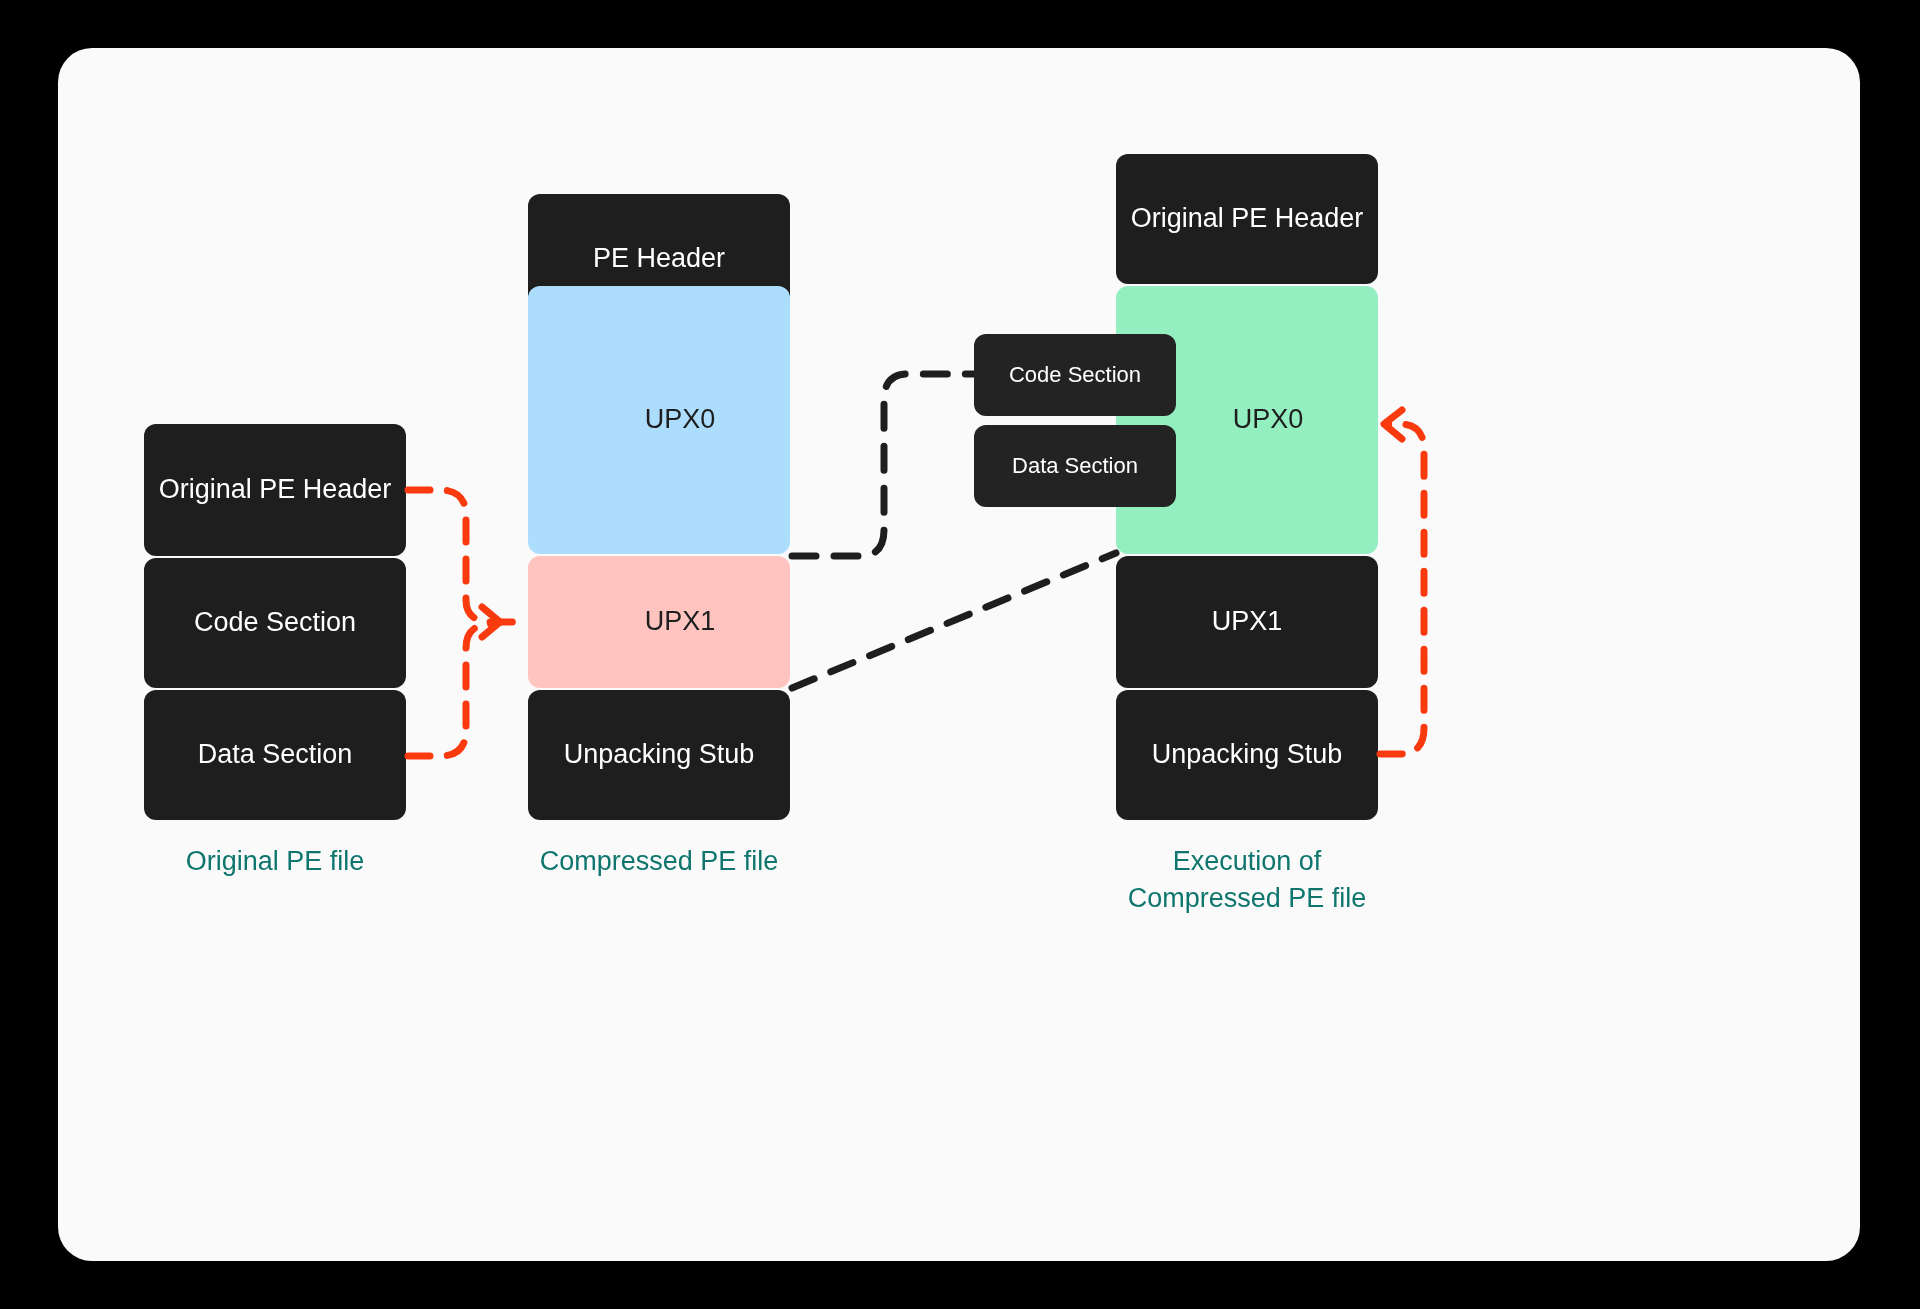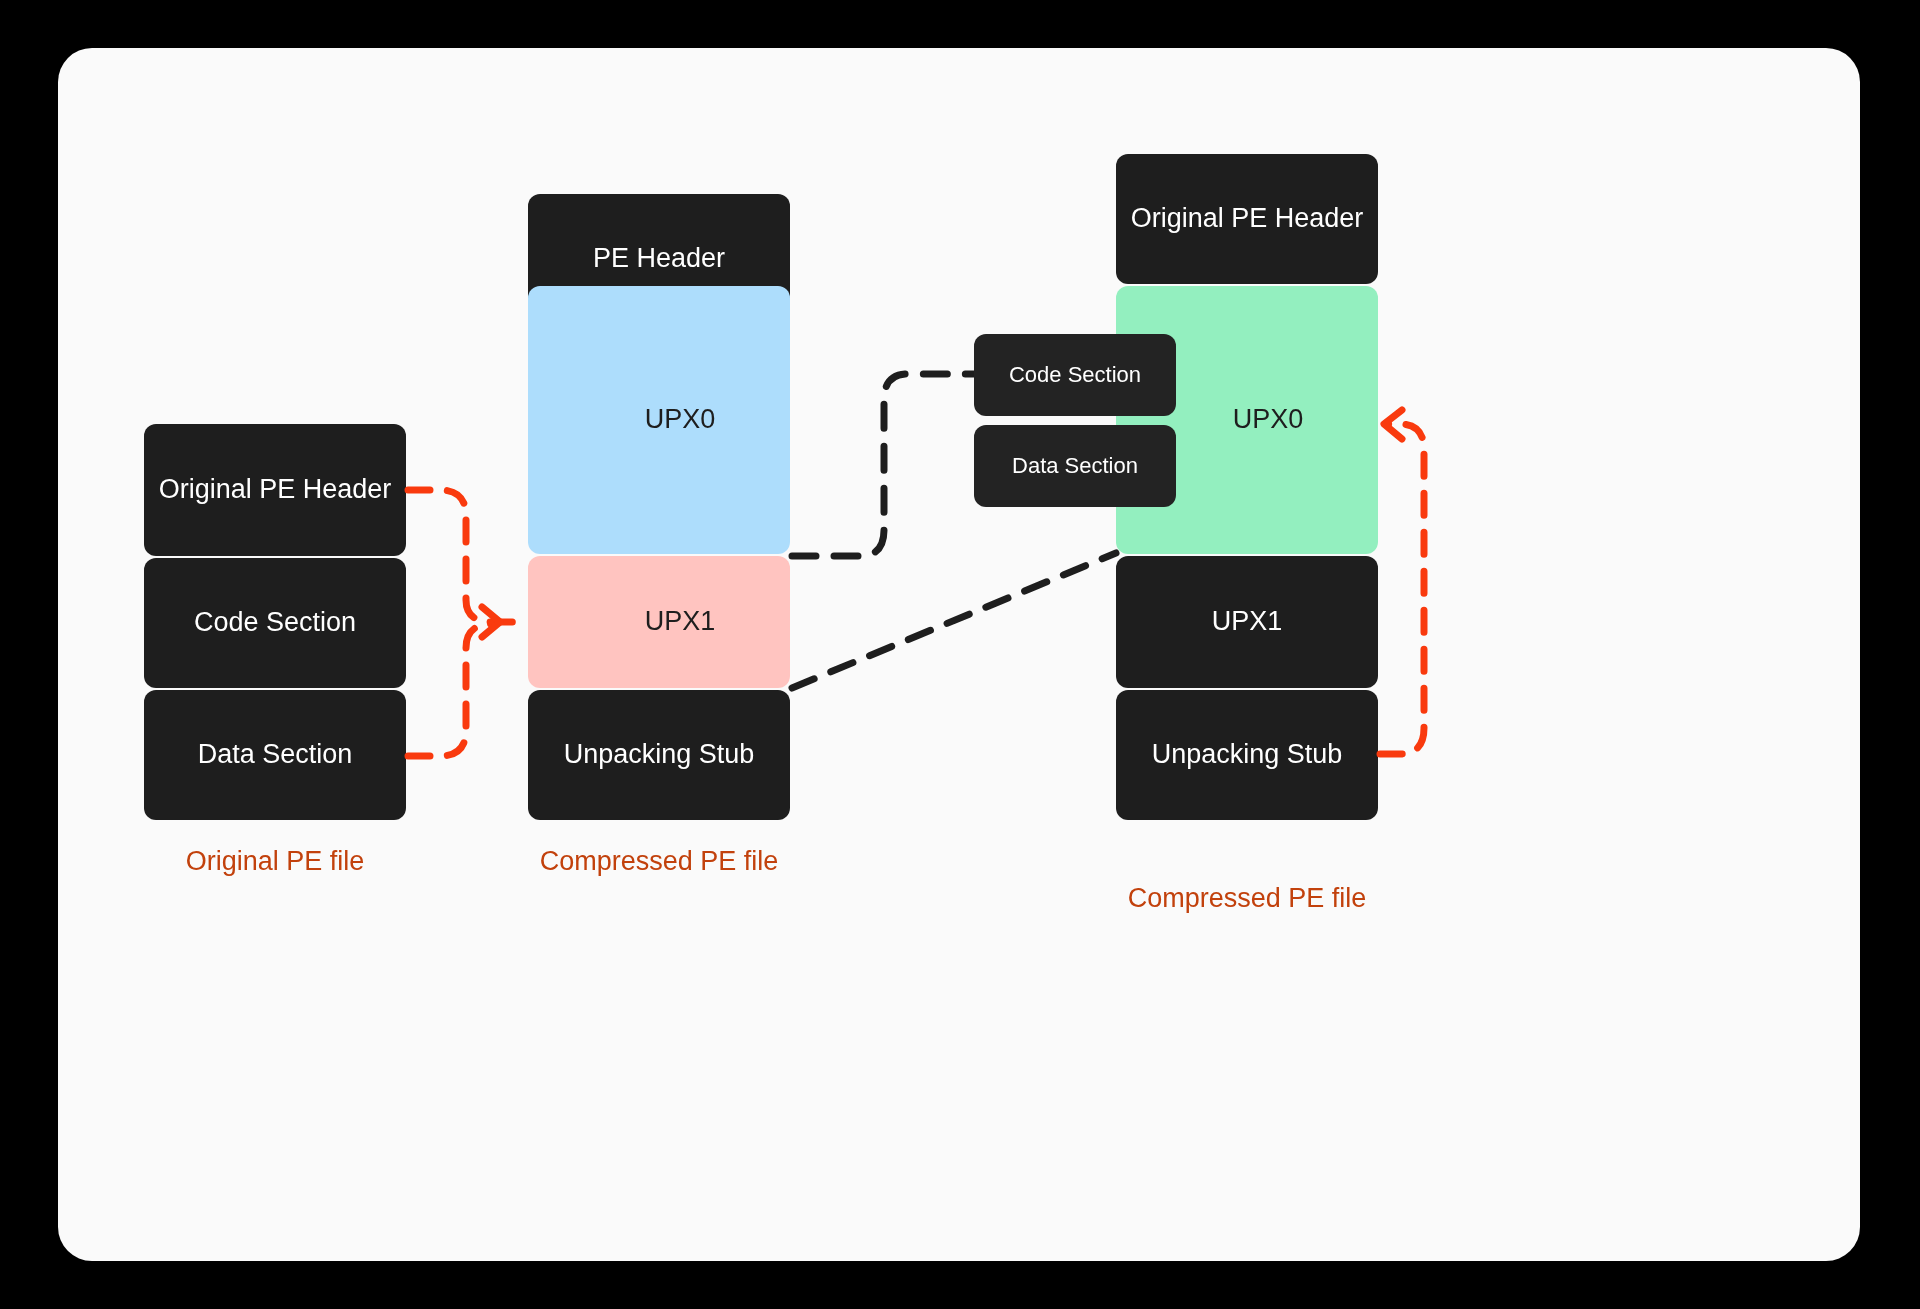--- a/index.html
+++ b/index.html
@@ -68,21 +68,21 @@
     background: #232323;
     color: #FFFFFF;
     font-size: 22px;
     border-radius: 12px;
     z-index: 40;
   }
 
   .caption {
     position: absolute;
     text-align: center;
-    color: #c2410c;
+    color: #0f766e;
     font-size: 27px;
     line-height: 1.38;
     z-index: 30;
   }
 </style>
 </head>
 <body>
 
 <div id="canvas">
 
@@ -107,20 +107,21 @@
   <div class="caption" style="left:498px; top:843px; width:322px;">Compressed PE file</div>
 
   <div class="box dark" style="left:1116px; top:154px; width:262px; height:130px;">Original PE Header</div>
 
   <div class="box tinted" style="left:1116px; top:286px; width:262px; height:268px; background:#93EFBF;">UPX0</div>
 
   <div class="box dark" style="left:1116px; top:556px; width:262px; height:132px;">UPX1</div>
 
   <div class="box dark" style="left:1116px; top:690px; width:262px; height:130px;">Unpacking Stub</div>
 
+  <div class="caption" style="left:1067px; top:843px; width:360px;">Execution of</div>
   <div class="caption" style="left:1067px; top:880px; width:360px;">Compressed PE file</div>
 
   <div class="box overlay" style="left:974px; top:334px; width:202px; height:82px;">Code Section</div>
 
   <div class="box overlay" style="left:974px; top:425px; width:202px; height:82px;">Data Section</div>
 
   <svg id="connectors" viewBox="0 0 1920 1309" xmlns="http://www.w3.org/2000/svg">
 
     <path d="M 408 490 L 440 490 Q 466 490 466 516 L 466 600 Q 466 622 492 622 L 520 622" fill="none" stroke="#F93A0E" stroke-width="7" stroke-dasharray="22 17" stroke-linecap="round"></path>
 

